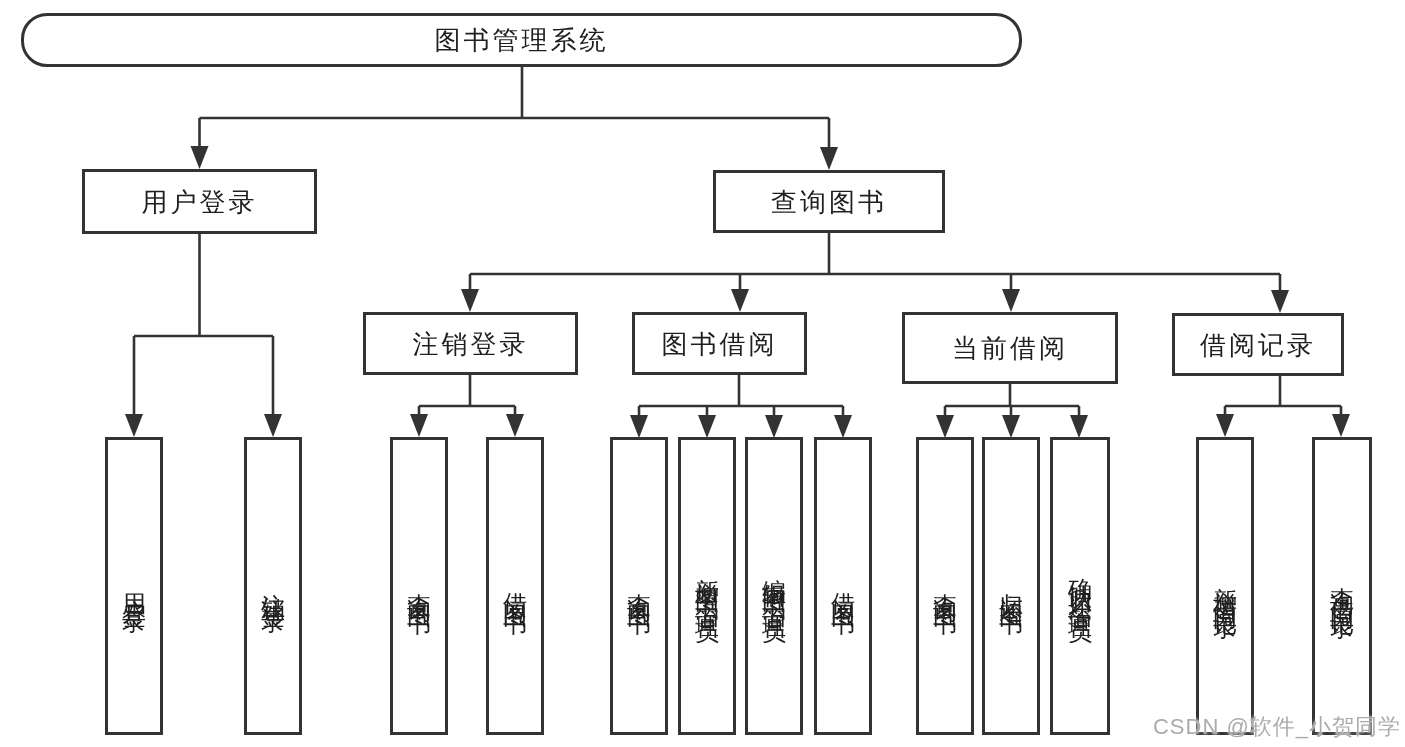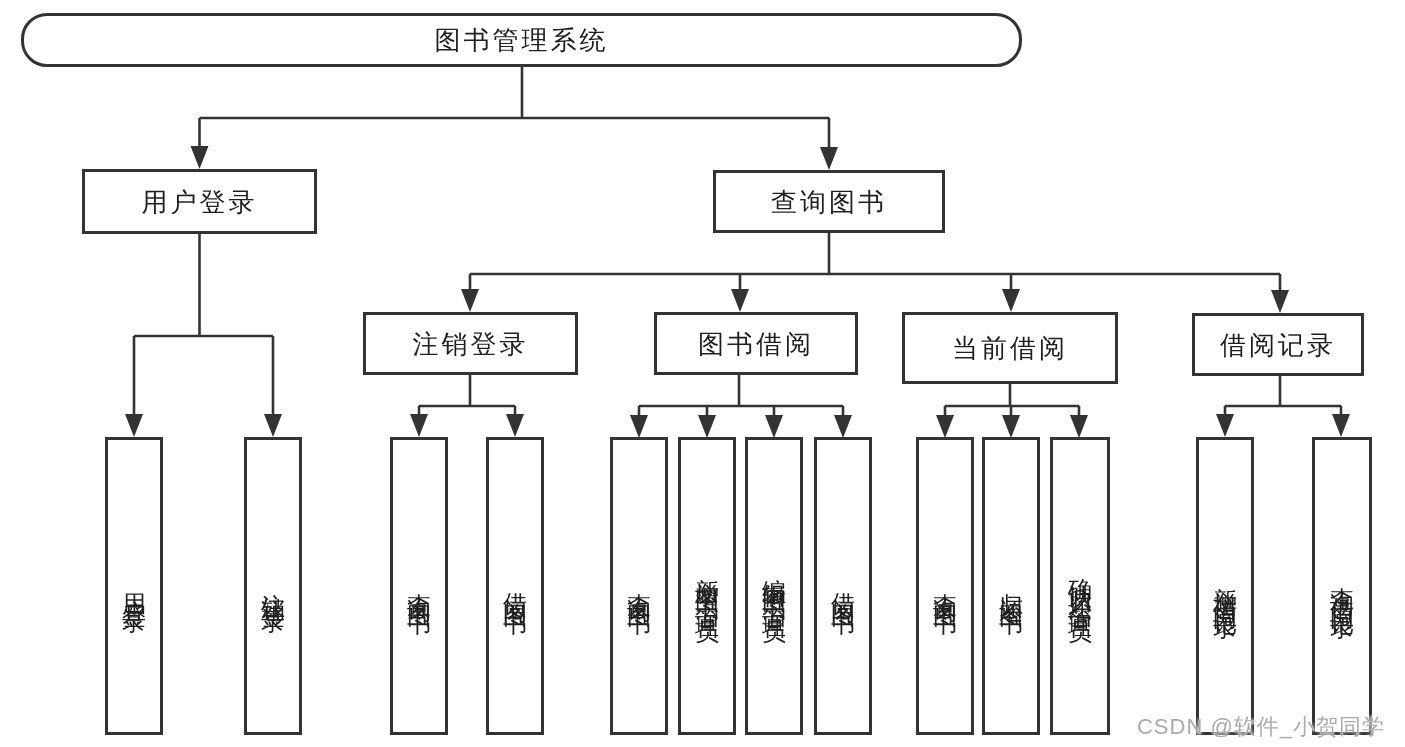--- a/index.html
+++ b/index.html
@@ -36,21 +36,21 @@
   }
   .vlabel {
     writing-mode: vertical-rl;
     font-size: 24px;
     letter-spacing: 6px;
     line-height: 1;
     white-space: nowrap;
   }
   #watermark {
     position: absolute;
-    right: 20px;
+    right: 4px;
     top: 712px;
     z-index: 6;
     font-size: 22px;
     letter-spacing: 1px;
     color: #ababab;
     text-shadow: 0 0 2px #ffffff, 0 0 4px #ffffff;
     white-space: nowrap;
   }
 </style>
 </head>
@@ -120,27 +120,27 @@
   <div class="box" style="left:82px; top:169px; width:235px; height:65px;">
     <span class="hlabel">用户登录</span>
   </div>
   <div class="box" style="left:713px; top:170px; width:232px; height:63px;">
     <span class="hlabel">查询图书</span>
   </div>
 
   <div class="box" style="left:363px; top:312px; width:215px; height:63px;">
     <span class="hlabel">注销登录</span>
   </div>
-  <div class="box" style="left:632px; top:312px; width:204px; height:63px;margin-left:22px;">
+  <div class="box" style="left:632px; top:312px; width:175px; height:63px;">
     <span class="hlabel">图书借阅</span>
   </div>
   <div class="box" style="left:902px; top:312px; width:216px; height:72px;">
     <span class="hlabel">当前借阅</span>
   </div>
-  <div class="box" style="left:1172px; top:313px; width:172px; height:63px;margin-left:20px;">
+  <div class="box" style="left:1172px; top:313px; width:172px; height:63px;">
     <span class="hlabel">借阅记录</span>
   </div>
 
   <div class="box" style="left:105px; top:437px; width:58px; height:298px;">
     <span class="vlabel">用户登录</span>
   </div>
   <div class="box" style="left:244px; top:437px; width:58px; height:298px;">
     <span class="vlabel">注销登录</span>
   </div>
 

